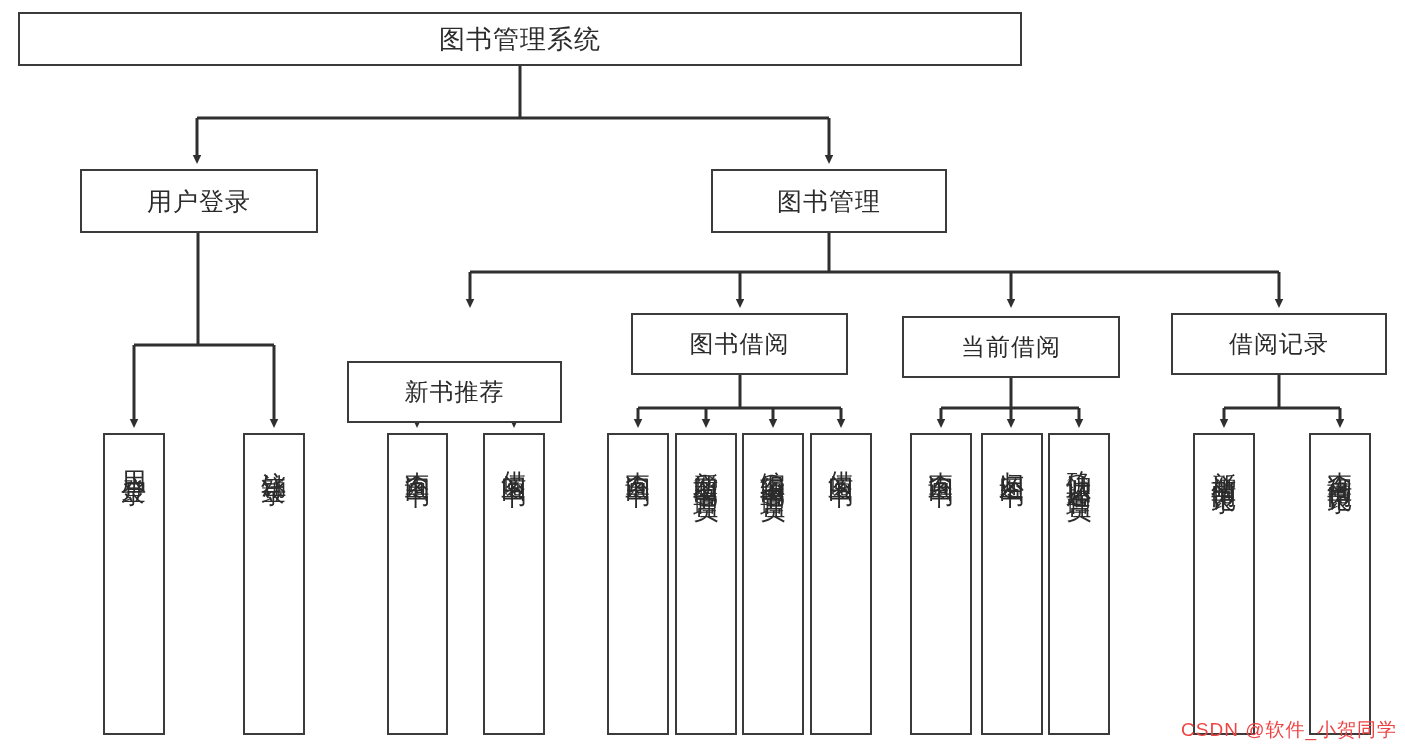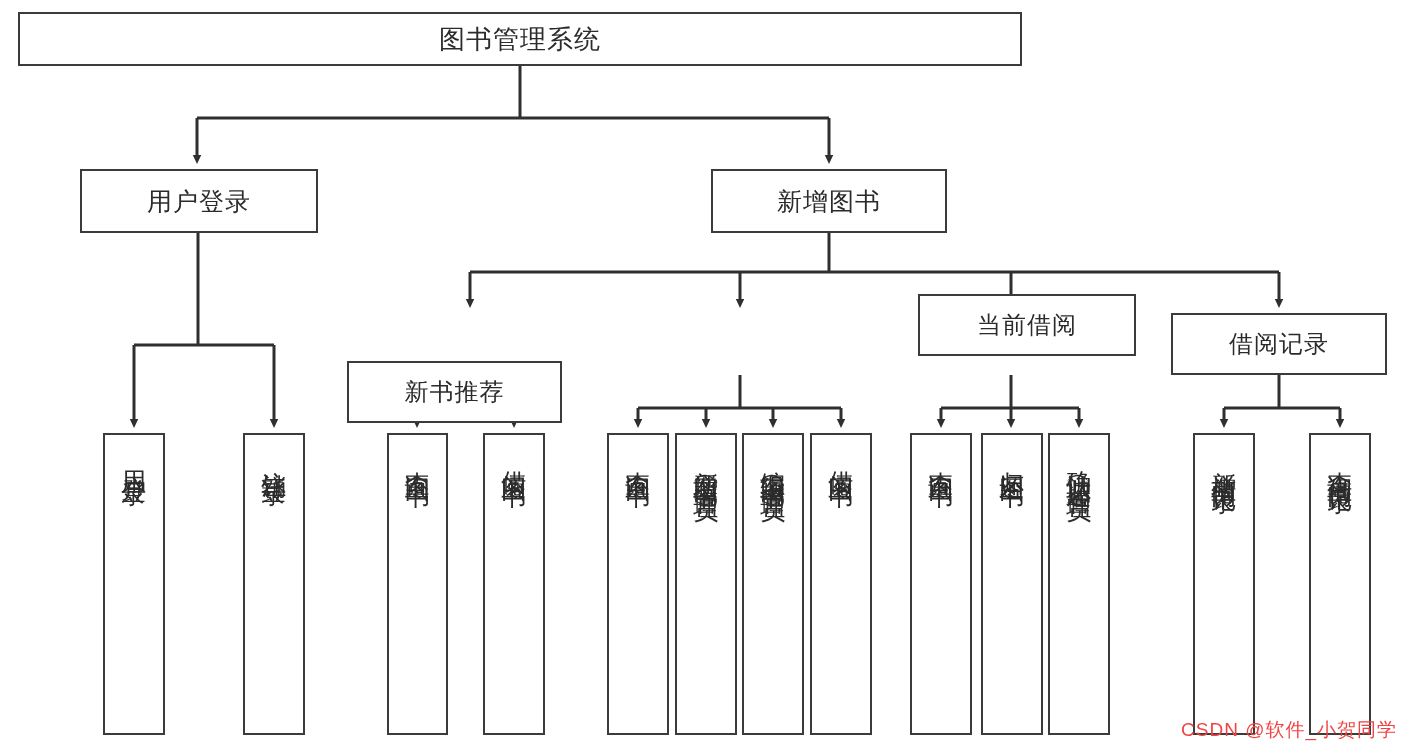--- a/index.html
+++ b/index.html
@@ -127,27 +127,30 @@
   </svg>
 
   <div class="node root" style="left:18px; top:12px; width:1004px; height:54px;">
     <span>图书管理系统</span>
   </div>
 
   <div class="node lvl2" style="left:80px; top:169px; width:238px; height:64px;">
     <span>用户登录</span>
   </div>
   <div class="node lvl2" style="left:711px; top:169px; width:236px; height:64px;">
-    <span>新增图书</span>
+    <span>图书管理</span>
   </div>
 
   <div class="node lvl3" style="left:347px; top:313px; width:215px; height:62px;margin-top:48px;">
     <span>新书推荐</span>
   </div>
-  <div class="node lvl3" style="left:902px; top:294px; width:218px; height:62px;margin-left:16px;">
+  <div class="node lvl3" style="left:631px; top:313px; width:217px; height:62px;">
+    <span>图书借阅</span>
+  </div>
+  <div class="node lvl3" style="left:902px; top:316px; width:218px; height:62px;">
     <span>当前借阅</span>
   </div>
   <div class="node lvl3" style="left:1171px; top:313px; width:216px; height:62px;justify-content:center;">
     <span>借阅记录</span>
   </div>
 
   <div class="node leaf" style="left:103px; top:433px; width:62px; height:302px;">
     <span class="vtext">用户登录</span>
   </div>
   <div class="node leaf" style="left:243px; top:433px; width:62px; height:302px;">

